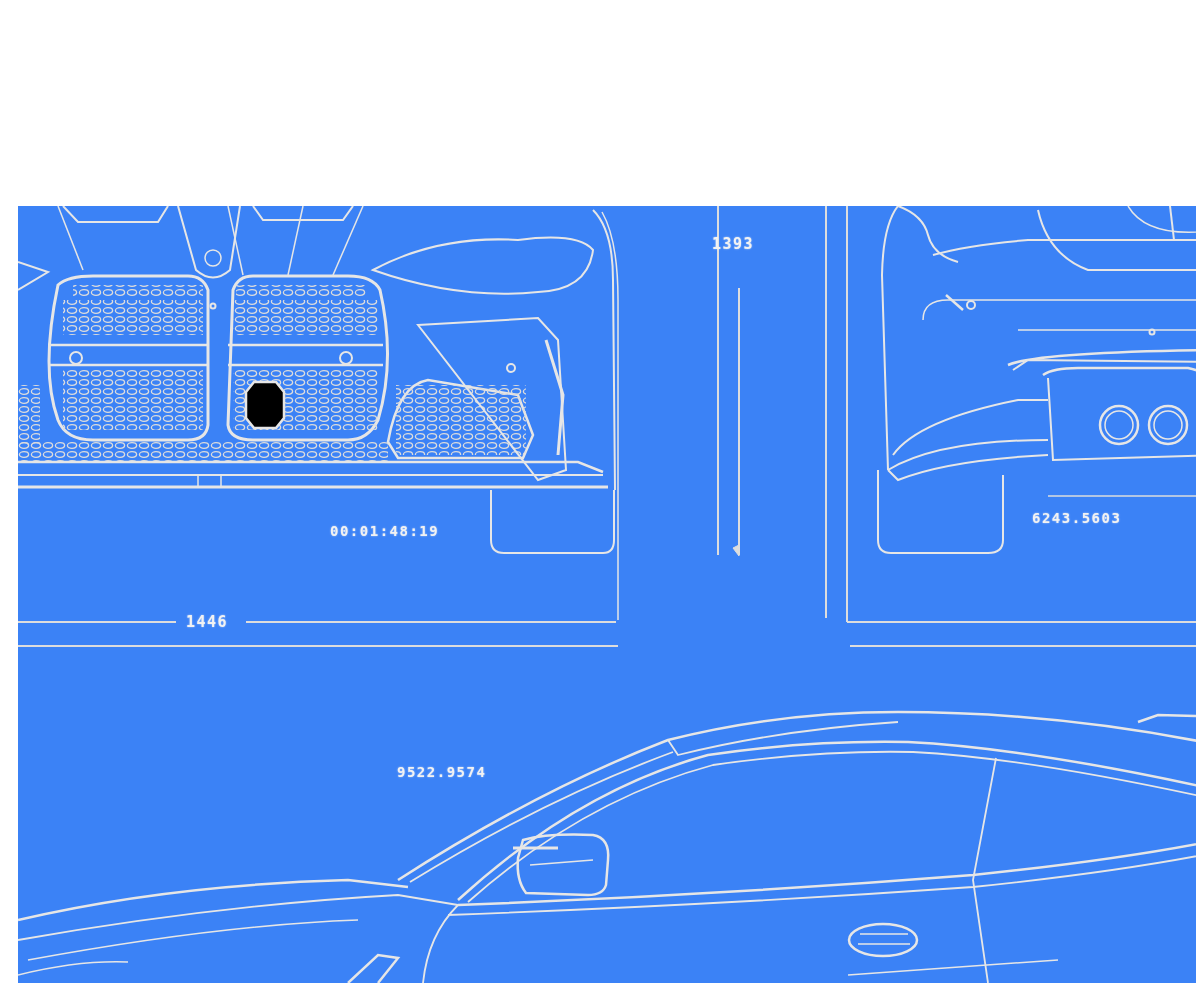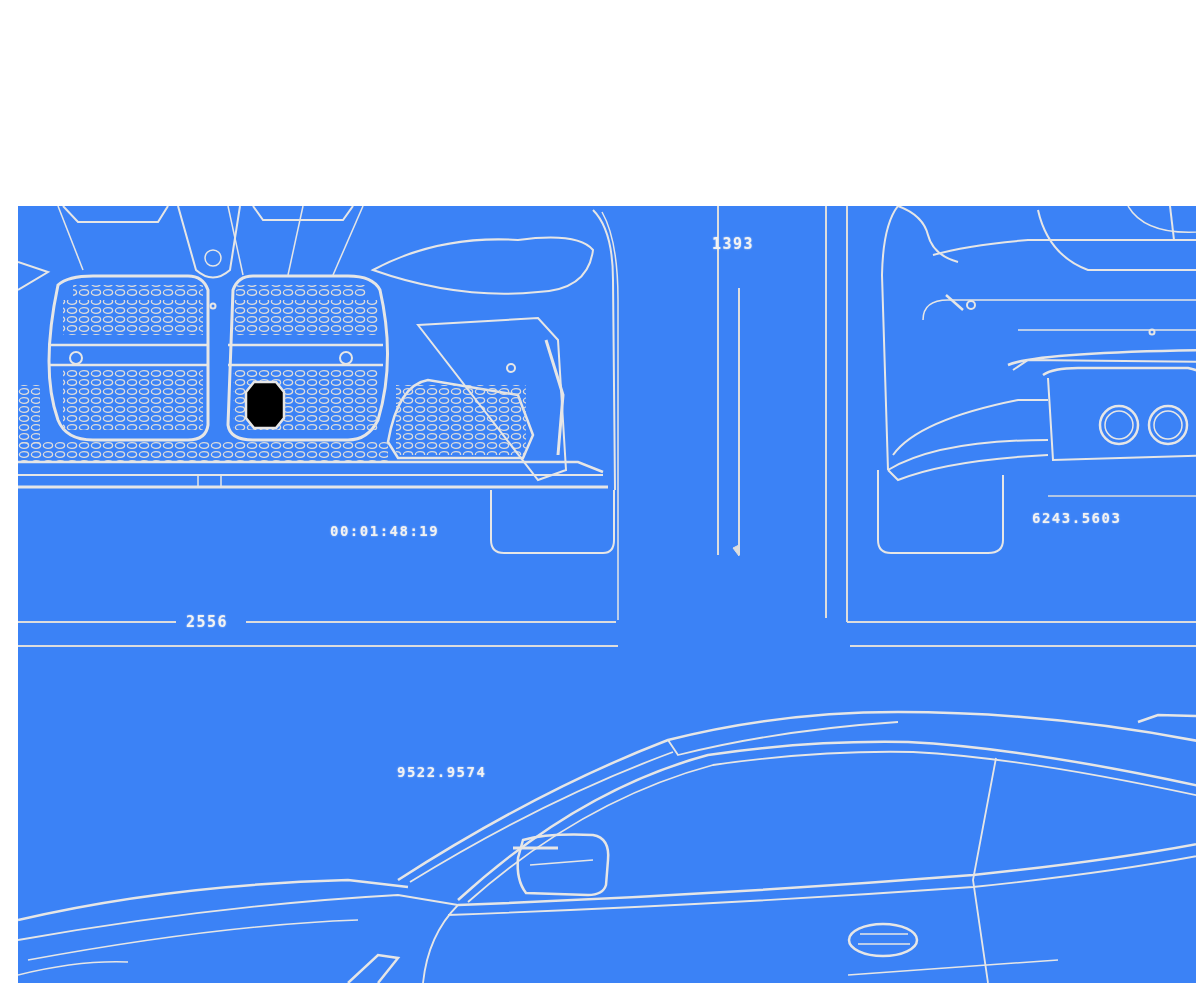--- a/index.html
+++ b/index.html
@@ -144,16 +144,16 @@
       <path d="M842 934 L890 934 M840 944 L892 944" stroke-width="1.5"></path>
 
       <path d="M330 983 L360 955 L380 958 L360 983"></path>
       <path d="M830 975 L1040 960" stroke-width="1.5"></path>
       <path d="M0 975 Q60 960 110 962" stroke-width="1.5"></path>
     </g>
   </svg>
 
   <div class="label" style="left:694px; top:29px;">1393</div>
   <div class="label small" style="left:312px; top:317px;">00:01:48:19</div>
-  <div class="label" style="left:168px; top:407px;">2556</div>
+  <div class="label" style="left:168px; top:407px;">1446</div>
   <div class="label small" style="left:1014px; top:304px;">6243.5603</div>
   <div class="label small" style="left:379px; top:558px;text-align:right;">9522.9574</div>
 </div>
 
 </body></html>

